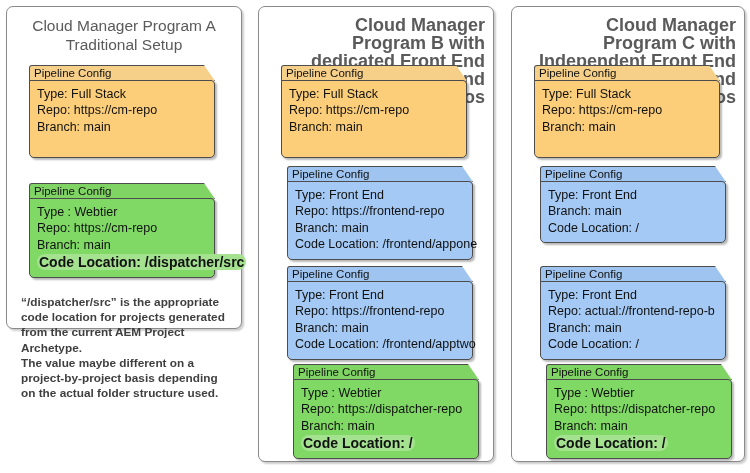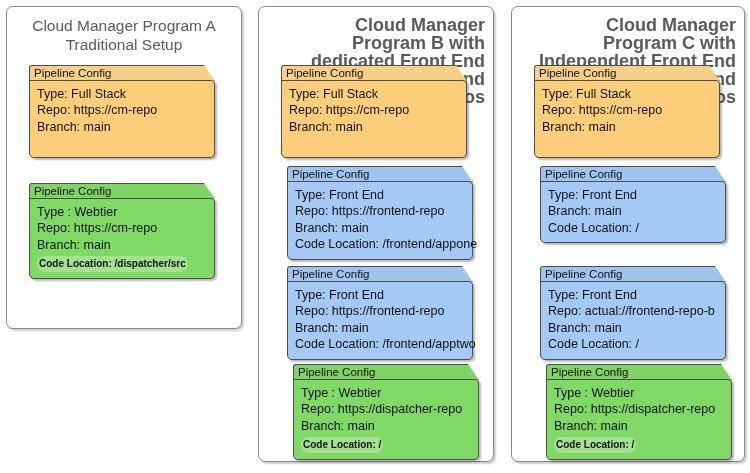--- a/index.html
+++ b/index.html
@@ -87,21 +87,21 @@
     padding: 5px 24px 6px 7px;
     box-shadow: 2px 2px 2px rgba(0,0,0,0.28);
   }
   .folder .line {
     font-size: 12.5px;
     line-height: 16.5px;
     color: #111111;
     white-space: nowrap;
   }
   .folder .line.codeloc-bold {
-    font-size: 10px;
+    font-size: 14px;
     line-height: 16px;
     font-weight: bold;
     display: inline-block;
     padding: 0 2px;
     border-radius: 8px;
   }
   .folder .line.codeloc-plain {
     font-size: 12.5px;
     line-height: 16.5px;
     font-weight: 400;
@@ -157,20 +157,26 @@
         <span class="tab-label">Pipeline Config</span>
       </div>
       <div class="body">
         <div class="line">Type : Webtier</div>
         <div class="line">Repo: https://cm-repo</div>
         <div class="line">Branch: main</div>
         <div><span class="line codeloc-bold">Code Location: /dispatcher/src</span></div>
       </div>
     </div>
 
+    <div class="note">“/dispatcher/src” is the appropriate
+code location for projects generated
+from the current AEM Project Archetype.
+The value maybe different on a
+project-by-project basis depending
+on the actual folder structure used.</div>
   </div>
 
   <div class="panel panel-b">
     <div class="panel-title title-left">Cloud Manager Program B with
 dedicated Front End and
 Web Tier Config Repos</div>
 
     <div class="folder theme-orange" style="left:22px; top:58px; width:186px;">
       <div class="tab">
         <span class="tab-label">Pipeline Config</span>

